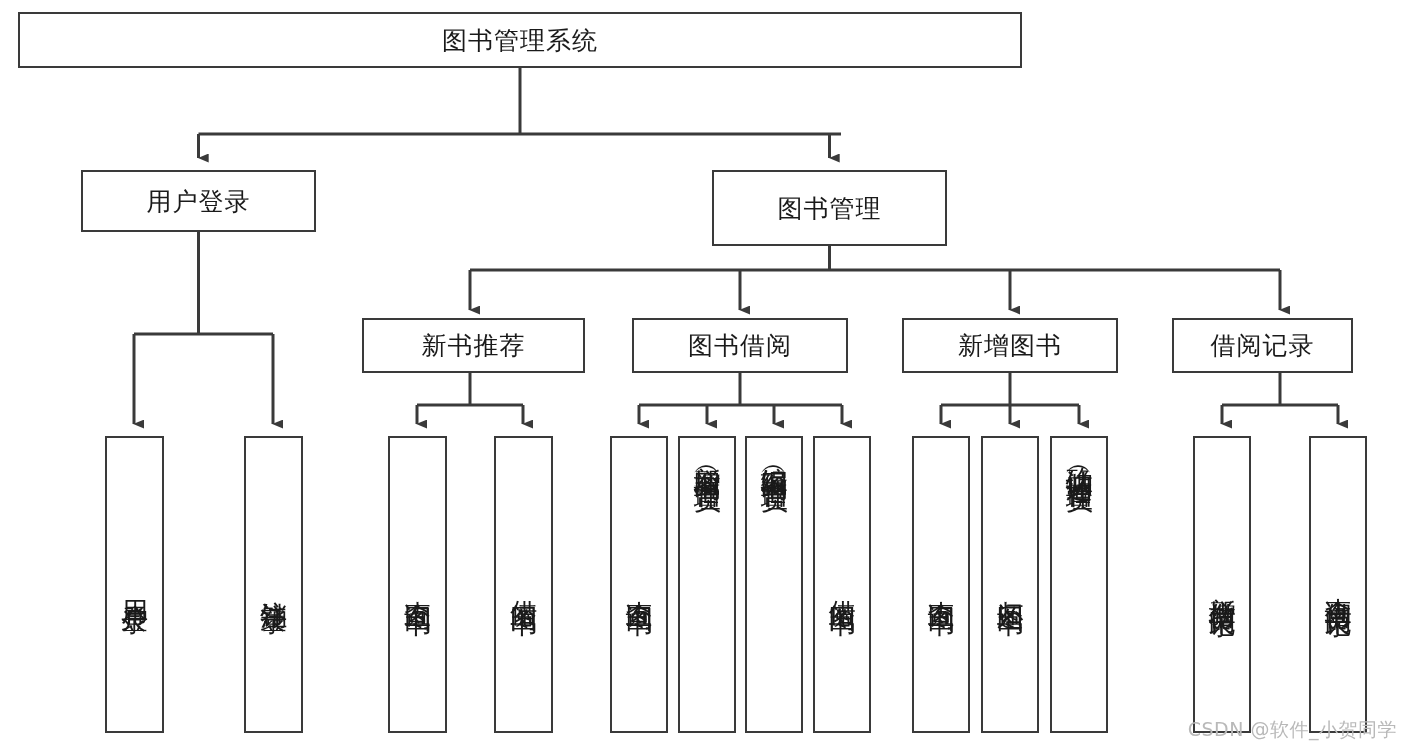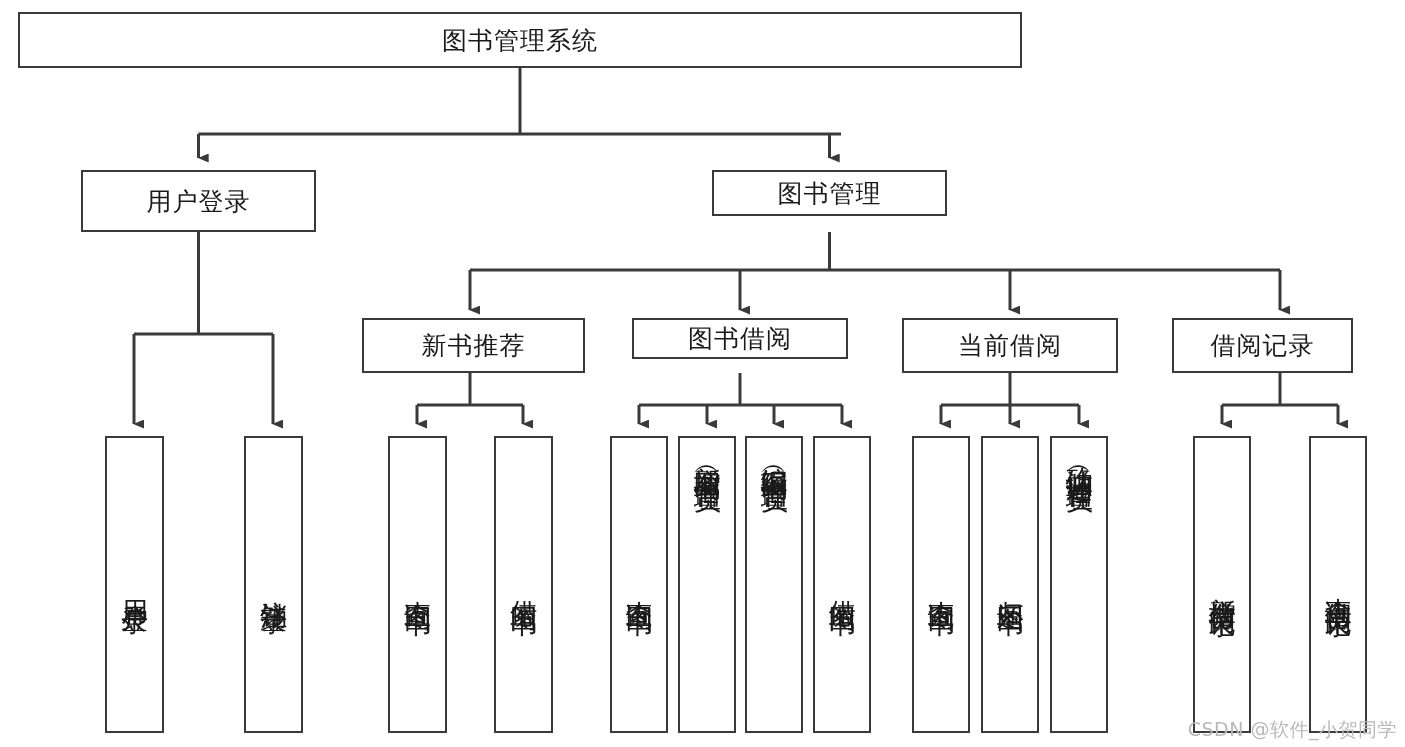--- a/index.html
+++ b/index.html
@@ -131,32 +131,32 @@
     </g>
   </svg>
 
   <div class="node h root" style="left:18px; top:12px; width:1004px; height:56px;">
     <span class="label">图书管理系统</span>
   </div>
 
   <div class="node h" style="left:81px; top:170px; width:235px; height:62px;">
     <span class="label">用户登录</span>
   </div>
-  <div class="node h" style="left:712px; top:170px; width:235px; height:46px;">
+  <div class="node h" style="left:712px; top:170px; width:235px; height:76px;">
     <span class="label">图书管理</span>
   </div>
 
   <div class="node h" style="left:362px; top:318px; width:223px; height:55px;">
     <span class="label">新书推荐</span>
   </div>
-  <div class="node h" style="left:632px; top:318px; width:216px; height:41px;">
+  <div class="node h" style="left:632px; top:318px; width:216px; height:55px;">
     <span class="label">图书借阅</span>
   </div>
   <div class="node h" style="left:902px; top:318px; width:216px; height:55px;">
-    <span class="label">当前借阅</span>
+    <span class="label">新增图书</span>
   </div>
   <div class="node h" style="left:1172px; top:318px; width:181px; height:55px;">
     <span class="label">借阅记录</span>
   </div>
 
   <div class="node v center" style="left:105px; top:436px; width:59px; height:297px;">
     <span class="label">用户登录</span>
   </div>
   <div class="node v center" style="left:244px; top:436px; width:59px; height:297px;">
     <span class="label">注销登录</span>

